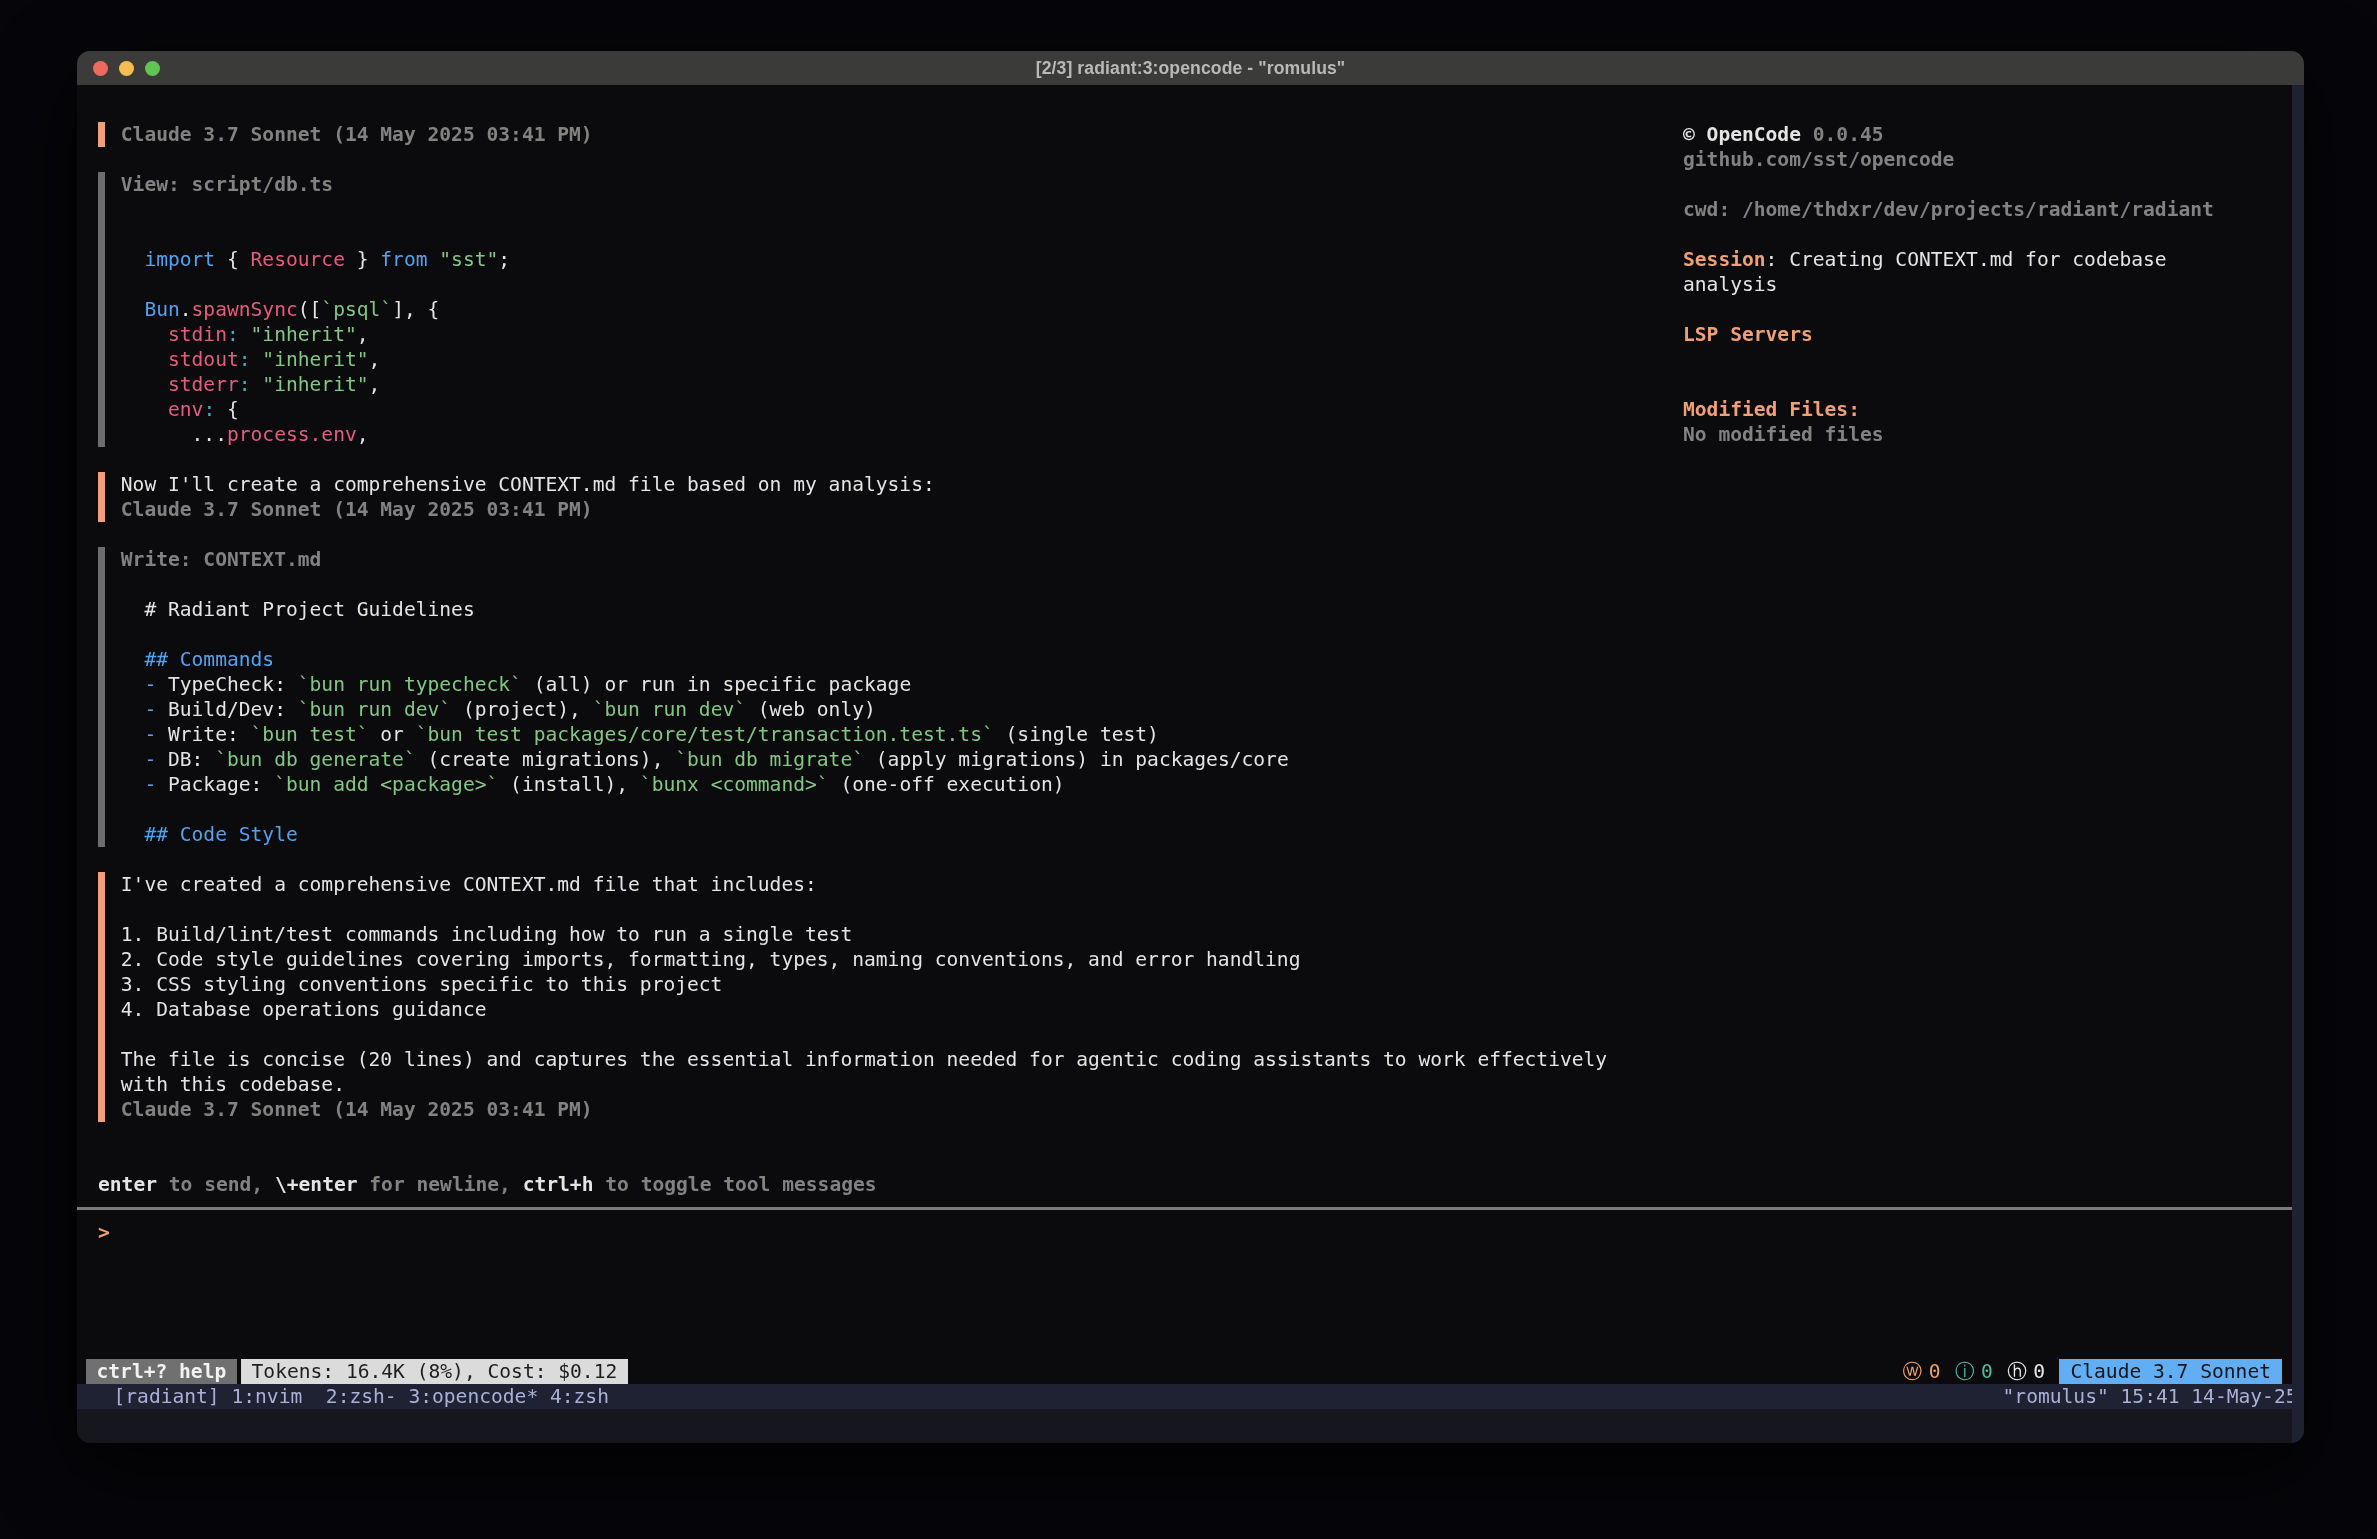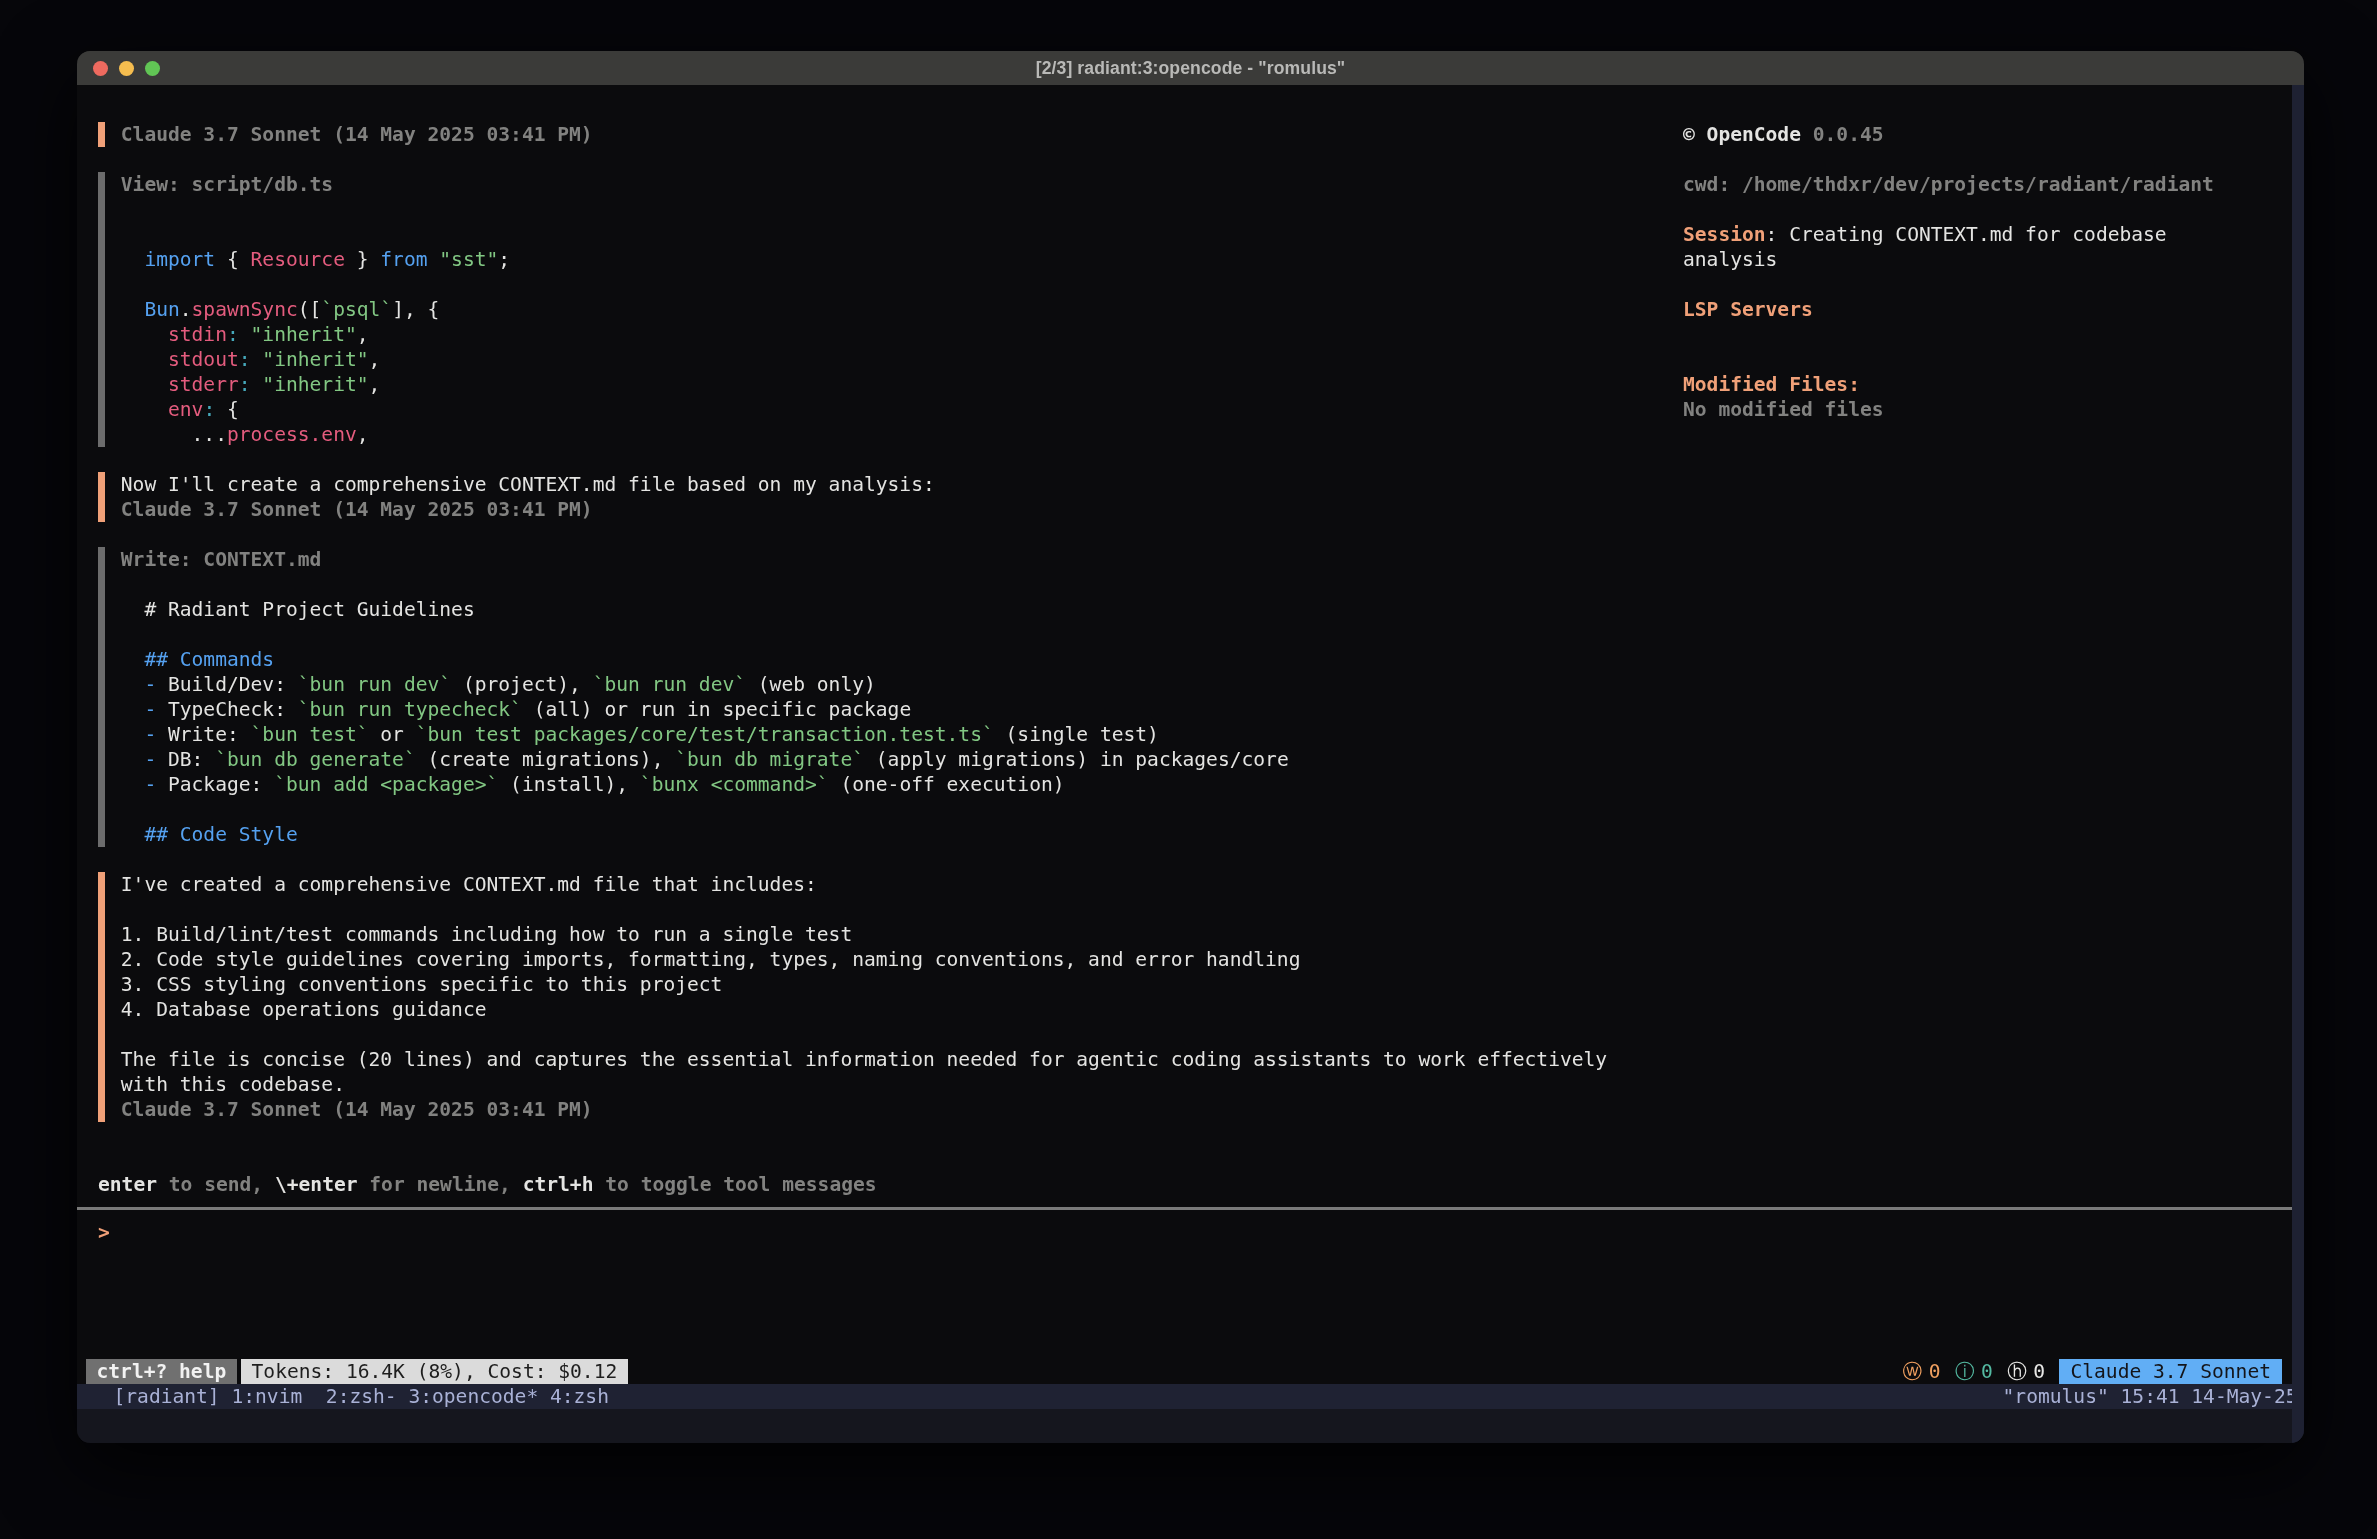--- a/index.html
+++ b/index.html
@@ -137,22 +137,22 @@
           </div>
         </div>
         <div class="msg">
           <div class="msg-bar bar-gray"></div>
           <div class="msg-body">
             <div class="t-line"><span class="c-dim">Write: CONTEXT.md</span></div>
             <div class="t-line">&nbsp;</div>
             <div class="t-line"><span class="c-fg">  # Radiant Project Guidelines</span></div>
             <div class="t-line">&nbsp;</div>
             <div class="t-line"><span class="c-fg">  </span><span class="c-blue">## Commands</span></div>
+            <div class="t-line"><span class="c-fg">  </span><span class="c-blue">- </span><span class="c-fg">TypeCheck: </span><span class="c-green">`bun run typecheck`</span><span class="c-fg"> (all) or run in specific package</span></div>
             <div class="t-line"><span class="c-fg">  </span><span class="c-blue">- </span><span class="c-fg">Build/Dev: </span><span class="c-green">`bun run dev`</span><span class="c-fg"> (project), </span><span class="c-green">`bun run dev`</span><span class="c-fg"> (web only)</span></div>
-            <div class="t-line"><span class="c-fg">  </span><span class="c-blue">- </span><span class="c-fg">TypeCheck: </span><span class="c-green">`bun run typecheck`</span><span class="c-fg"> (all) or run in specific package</span></div>
             <div class="t-line"><span class="c-fg">  </span><span class="c-blue">- </span><span class="c-fg">Write: </span><span class="c-green">`bun test`</span><span class="c-fg"> or </span><span class="c-green">`bun test packages/core/test/transaction.test.ts`</span><span class="c-fg"> (single test)</span></div>
             <div class="t-line"><span class="c-fg">  </span><span class="c-blue">- </span><span class="c-fg">DB: </span><span class="c-green">`bun db generate`</span><span class="c-fg"> (create migrations), </span><span class="c-green">`bun db migrate`</span><span class="c-fg"> (apply migrations) in packages/core</span></div>
             <div class="t-line"><span class="c-fg">  </span><span class="c-blue">- </span><span class="c-fg">Package: </span><span class="c-green">`bun add &lt;package&gt;`</span><span class="c-fg"> (install), </span><span class="c-green">`bunx &lt;command&gt;`</span><span class="c-fg"> (one-off execution)</span></div>
             <div class="t-line">&nbsp;</div>
             <div class="t-line"><span class="c-fg">  </span><span class="c-blue">## Code Style</span></div>
           </div>
         </div>
         <div class="msg">
           <div class="msg-bar bar-orange"></div>
           <div class="msg-body">
@@ -173,20 +173,21 @@
     <div class="help-line">
         <div class="t-line"><span class="c-fg b">enter</span><span class="c-dim"> to send, </span><span class="c-fg b">\+enter</span><span class="c-dim"> for newline, </span><span class="c-fg b">ctrl+h</span><span class="c-dim"> to toggle tool messages</span></div>
       </div>
 
     <div class="divider"></div>
 
     <div class="t-line prompt-row"><span class="prompt-sym">&gt;</span></div>
 
     <div class="sidebar">
         <div class="t-line"><span class="c-fg b">© OpenCode </span><span class="c-dim">0.0.45</span></div>
+        <div class="t-line"><span class="c-dim">github.com/sst/opencode</span></div>
         <div class="t-line">&nbsp;</div>
         <div class="t-line"><span class="c-dim">cwd: /home/thdxr/dev/projects/radiant/radiant</span></div>
         <div class="t-line">&nbsp;</div>
         <div class="t-line"><span class="c-accent b">Session</span><span class="c-fg">: Creating CONTEXT.md for codebase</span></div>
         <div class="t-line"><span class="c-fg">analysis</span></div>
         <div class="t-line">&nbsp;</div>
         <div class="t-line"><span class="c-accent b">LSP Servers</span></div>
         <div class="t-line">&nbsp;</div>
         <div class="t-line">&nbsp;</div>
         <div class="t-line"><span class="c-accent b">Modified Files:</span></div>

